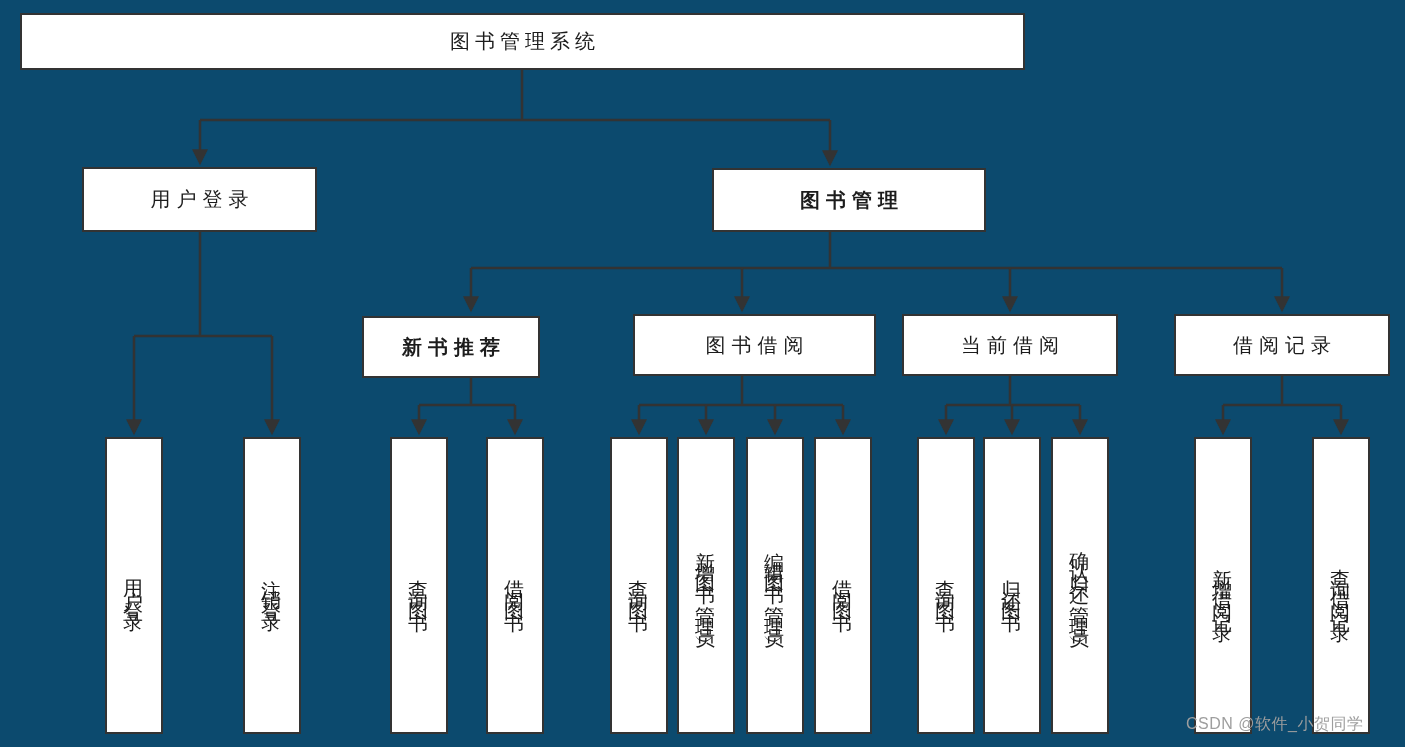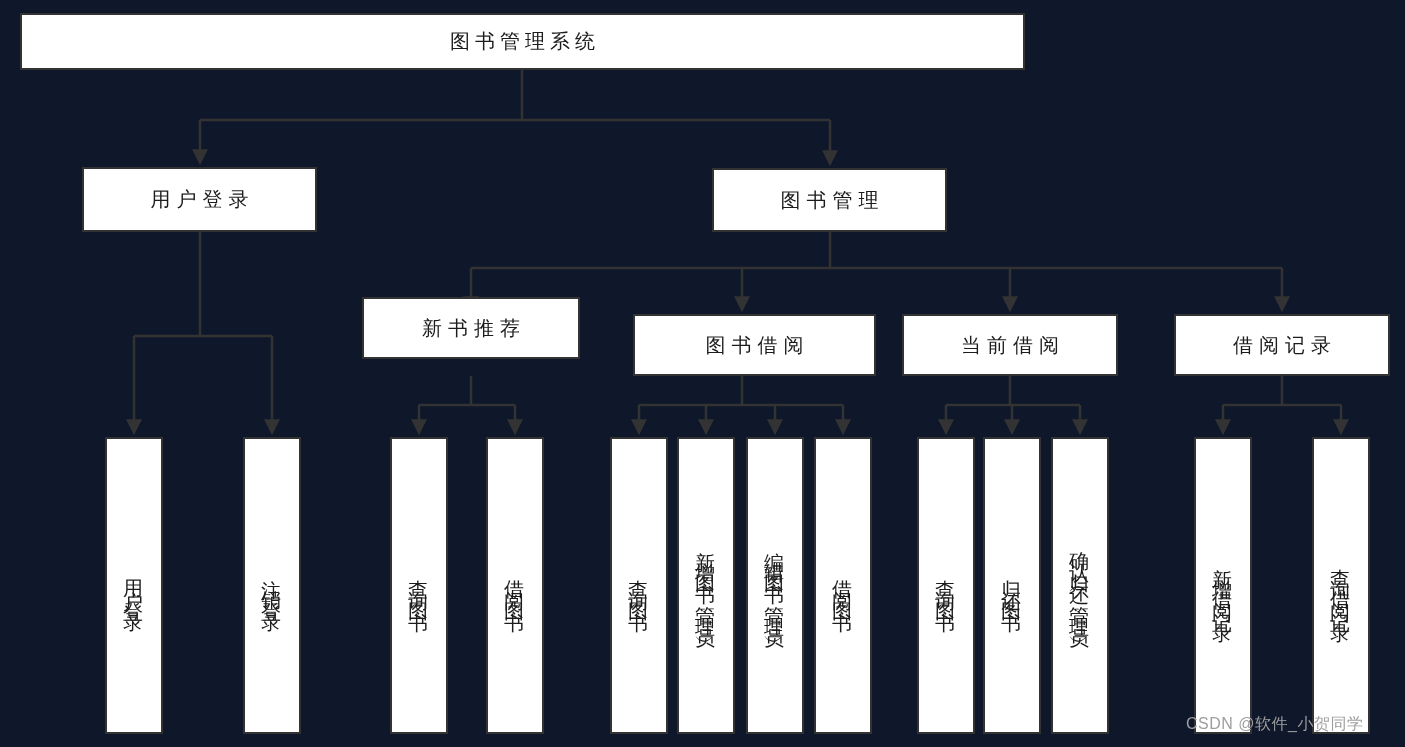--- a/index.html
+++ b/index.html
@@ -4,21 +4,21 @@
 <style>
   html, body {
     margin: 0;
     padding: 0;
     background: #ffffff;
   }
   .canvas {
     position: relative;
     width: 1405px;
     height: 747px;
-    background: #0f172a;
+    background: #0c4a6e;
     overflow: hidden;
     font-family: "Liberation Sans", "DejaVu Sans", sans-serif;
     color: #1c1c1c;
   }
   svg.wires {
     position: absolute;
     left: 0; top: 0;
     width: 1405px; height: 747px;
   }
   svg.wires path.ln, svg.wires line.ar {
@@ -44,22 +44,22 @@
     text-orientation: mixed;
     font-size: 20px;
     letter-spacing: 11px;
     width: 58px;
     height: 297px;
     top: 437px;
   }
   
   .n-root      { left: 20px;   top: 13px;  width: 1005px; height: 57px; }
   .n-ulogin    { left: 82px;   top: 167px; width: 235px;  height: 65px; }
-  .n-bmgmt     { left: 712px;  top: 168px; width: 235px;  height: 64px; }
-  .n-newbook   { left: 362px;  top: 297px; width: 218px;  height: 62px; }
+  .n-bmgmt     { left: 712px;  top: 168px; width: 274px;  height: 64px; font-weight: bold; }
+  .n-newbook   { left: 362px;  top: 316px; width: 178px;  height: 62px; font-weight: bold; }
   .n-bborrow   { left: 633px;  top: 314px; width: 243px;  height: 62px; }
   .n-cborrow   { left: 902px;  top: 314px; width: 216px;  height: 62px; }
   .n-brecord   { left: 1174px; top: 314px; width: 216px;  height: 62px; }
   .l-a1 { left: 105px; }
   .l-a2 { left: 243px; }
   .l-b1 { left: 390px; }
   .l-b2 { left: 486px; }
   .l-c1 { left: 610px; }
   .l-c2 { left: 677px; }
   .l-c3 { left: 746px; }

